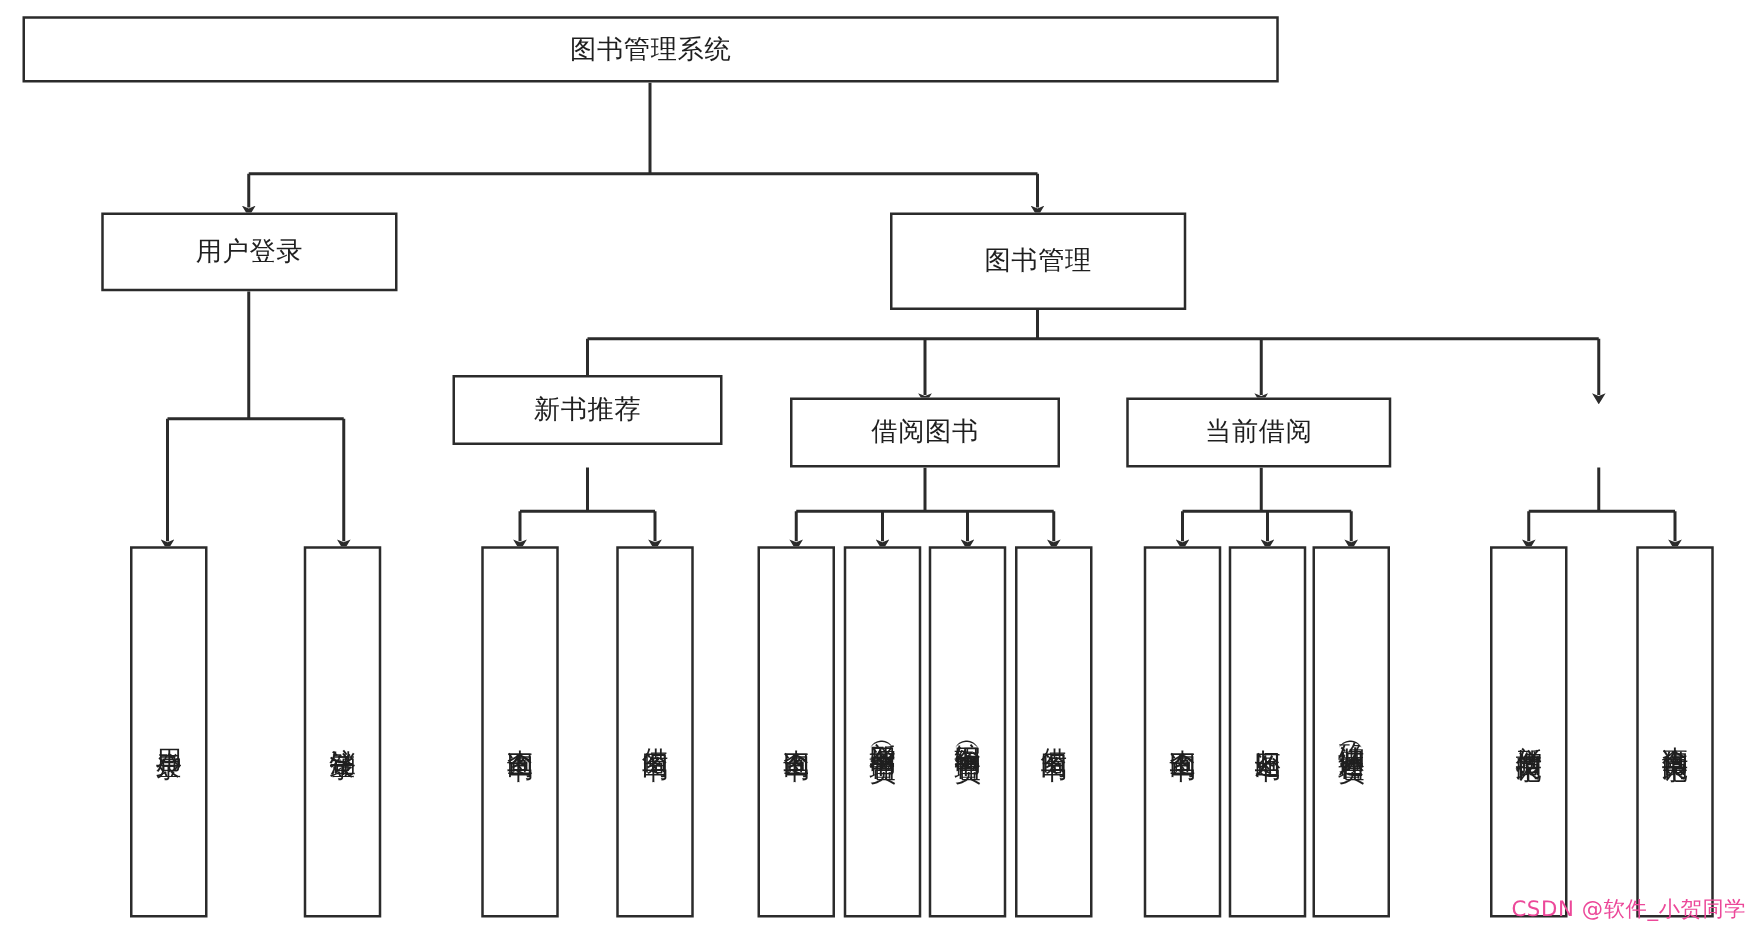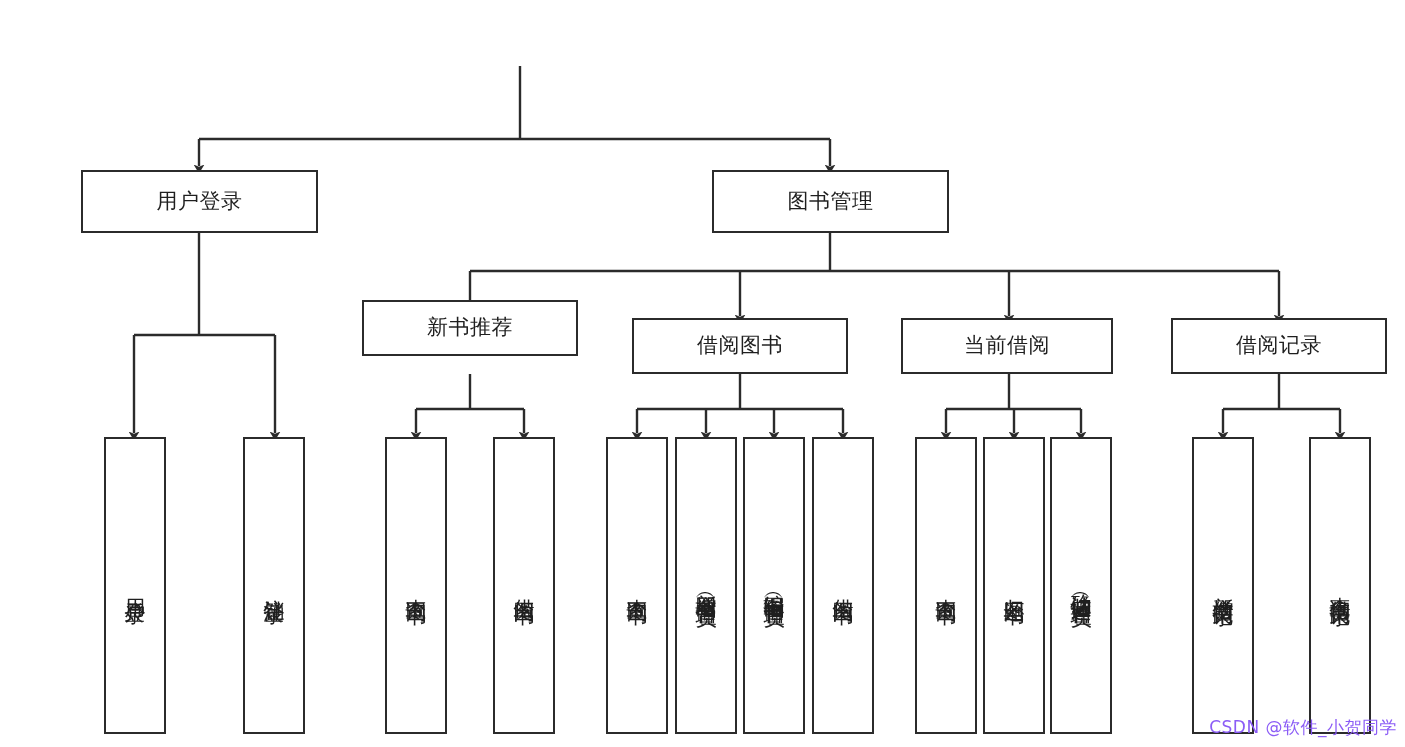--- a/index.html
+++ b/index.html
@@ -60,21 +60,21 @@
     letter-spacing: 2px;
     line-height: 1.05;
     white-space: nowrap;
     max-height: 282px;
   }
   .watermark {
     position: absolute;
     right: 8px;
     bottom: 8px;
     font-size: 17px;
-    color: #8b5cf6;
+    color: #ec4899;
     letter-spacing: 0.5px;
     z-index: 3;
     white-space: nowrap;
     font-family: "DejaVu Sans", "Liberation Sans", sans-serif;
   }
 </style>
 </head>
 <body>
 
 <div id="canvas">
@@ -124,44 +124,44 @@
       <path d="M1014,409 L1014,433" marker-end="url(#arrow)"></path>
       <path d="M1081,409 L1081,433" marker-end="url(#arrow)"></path>
 
       <path d="M1279,374 L1279,409"></path>
       <path d="M1223,409 L1340,409"></path>
       <path d="M1223,409 L1223,433" marker-end="url(#arrow)"></path>
       <path d="M1340,409 L1340,433" marker-end="url(#arrow)"></path>
     </g>
   </svg>
 
+  <div class="node node-root node-horizontal" style="left:18px; top:13px; width:1005px; height:53px;">
+    <span class="label">图书管理系统</span>
+  </div>
 
   <div class="node node-horizontal" style="left:81px; top:170px; width:237px; height:63px;">
     <span class="label">用户登录</span>
   </div>
 
-  <div class="node node-horizontal" style="left:712px; top:170px; width:237px; height:63px;">
+  <div class="node node-horizontal" style="left:712px; top:170px; width:237px; height:78px;">
     <span class="label">图书管理</span>
   </div>
 
   <div class="node node-horizontal" style="left:362px; top:300px; width:216px; height:56px;">
     <span class="label">新书推荐</span>
   </div>
 
   <div class="node node-horizontal" style="left:632px; top:318px; width:216px; height:56px;">
     <span class="label">借阅图书</span>
   </div>
 
   <div class="node node-horizontal" style="left:901px; top:318px; width:212px; height:56px;">
     <span class="label">当前借阅</span>
   </div>
 
-  <div class="node node-horizontal" style="left:1171px; top:318px; width:216px; height:56px;">
-    <span class="label">借阅记录</span>
-  </div>
 
   <div class="node node-vertical" style="left:104px; top:437px; width:62px; height:297px;">
     <span class="label">用户登录</span>
   </div>
   <div class="node node-vertical" style="left:243px; top:437px; width:62px; height:297px;">
     <span class="label">注销登录</span>
   </div>
 
   <div class="node node-vertical" style="left:385px; top:437px; width:62px; height:297px;">
     <span class="label">查询图书</span>

